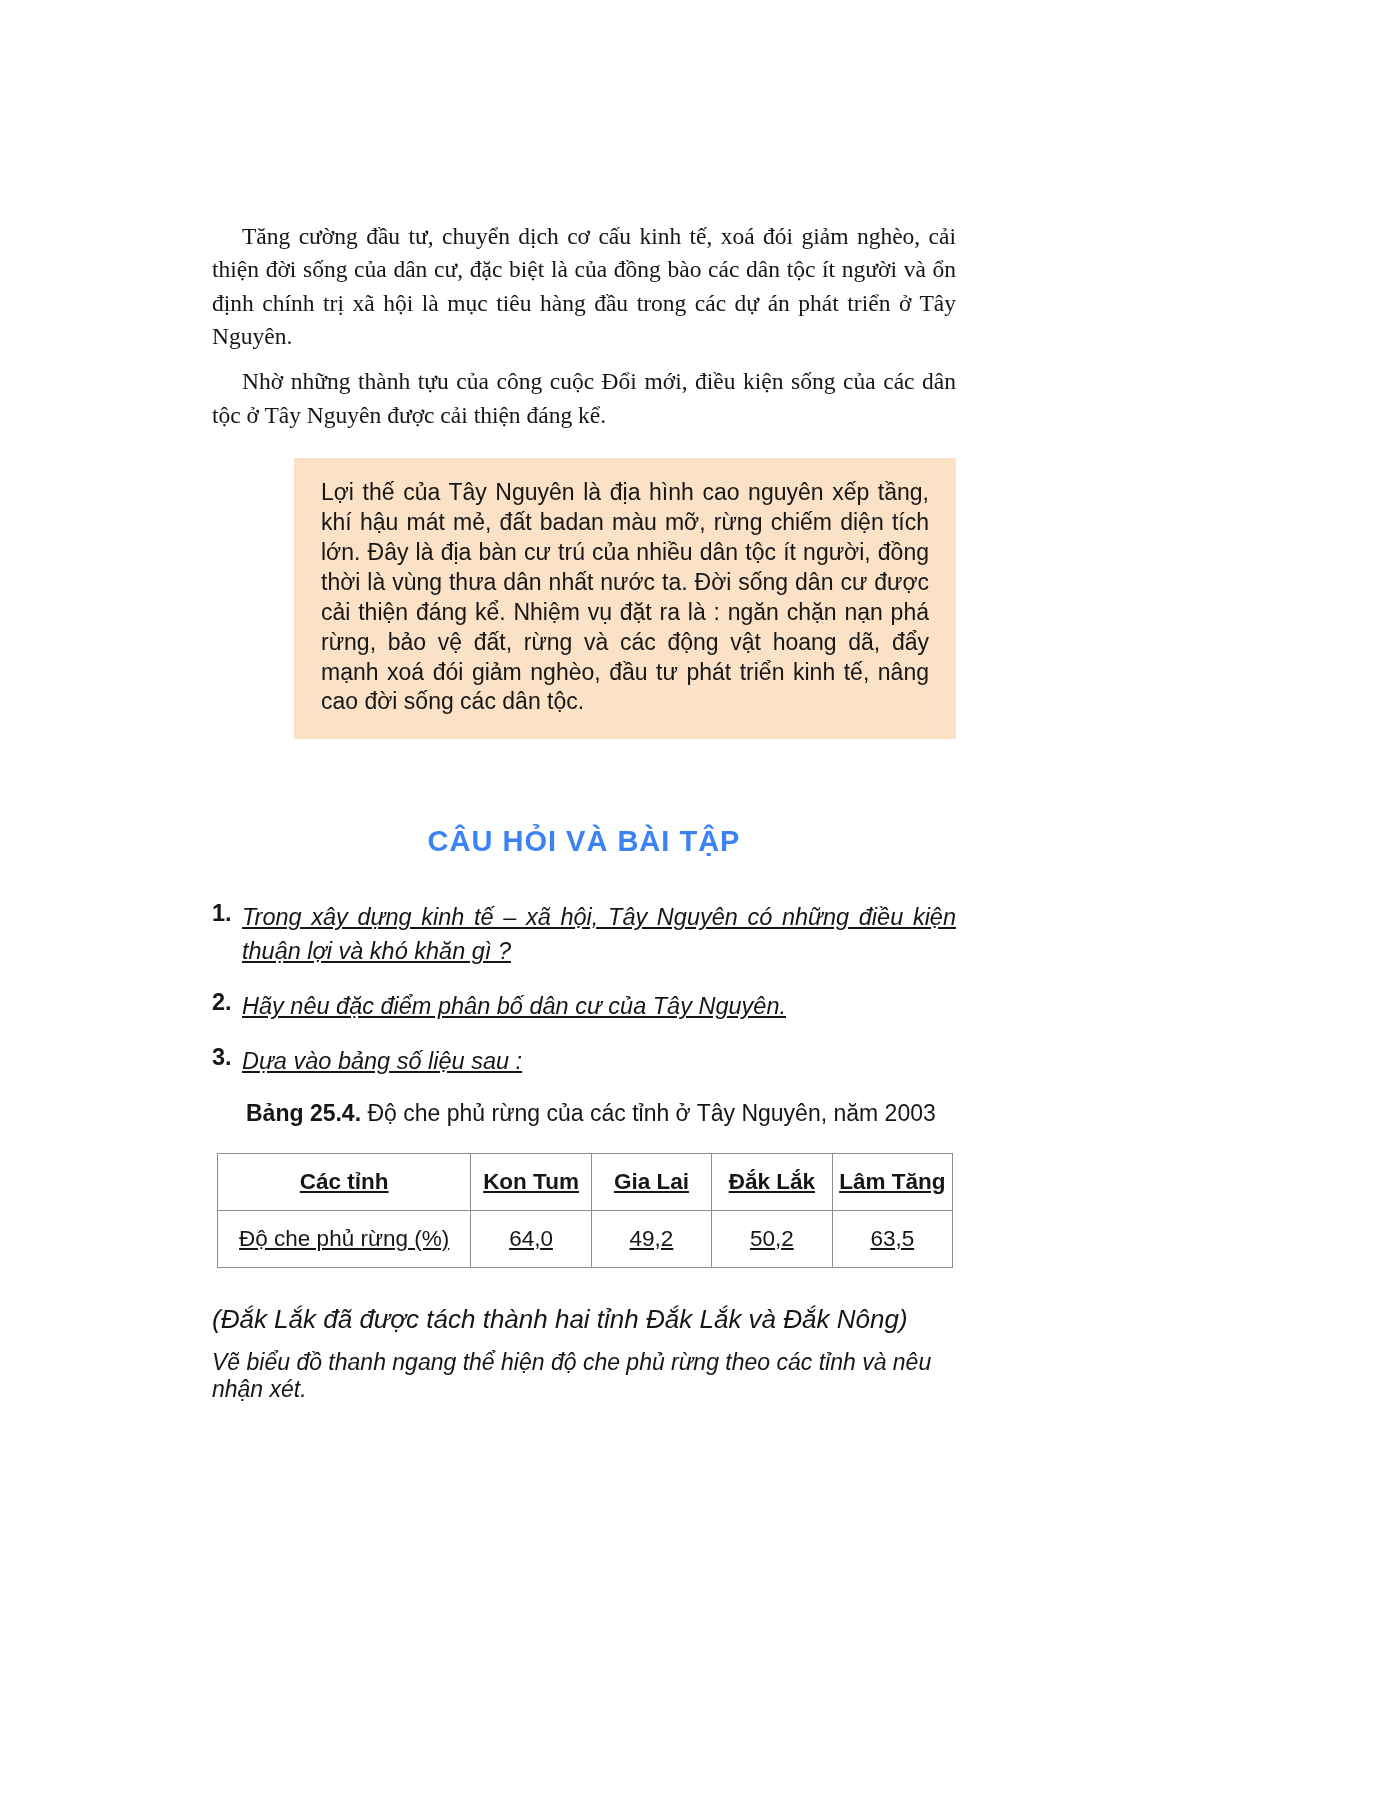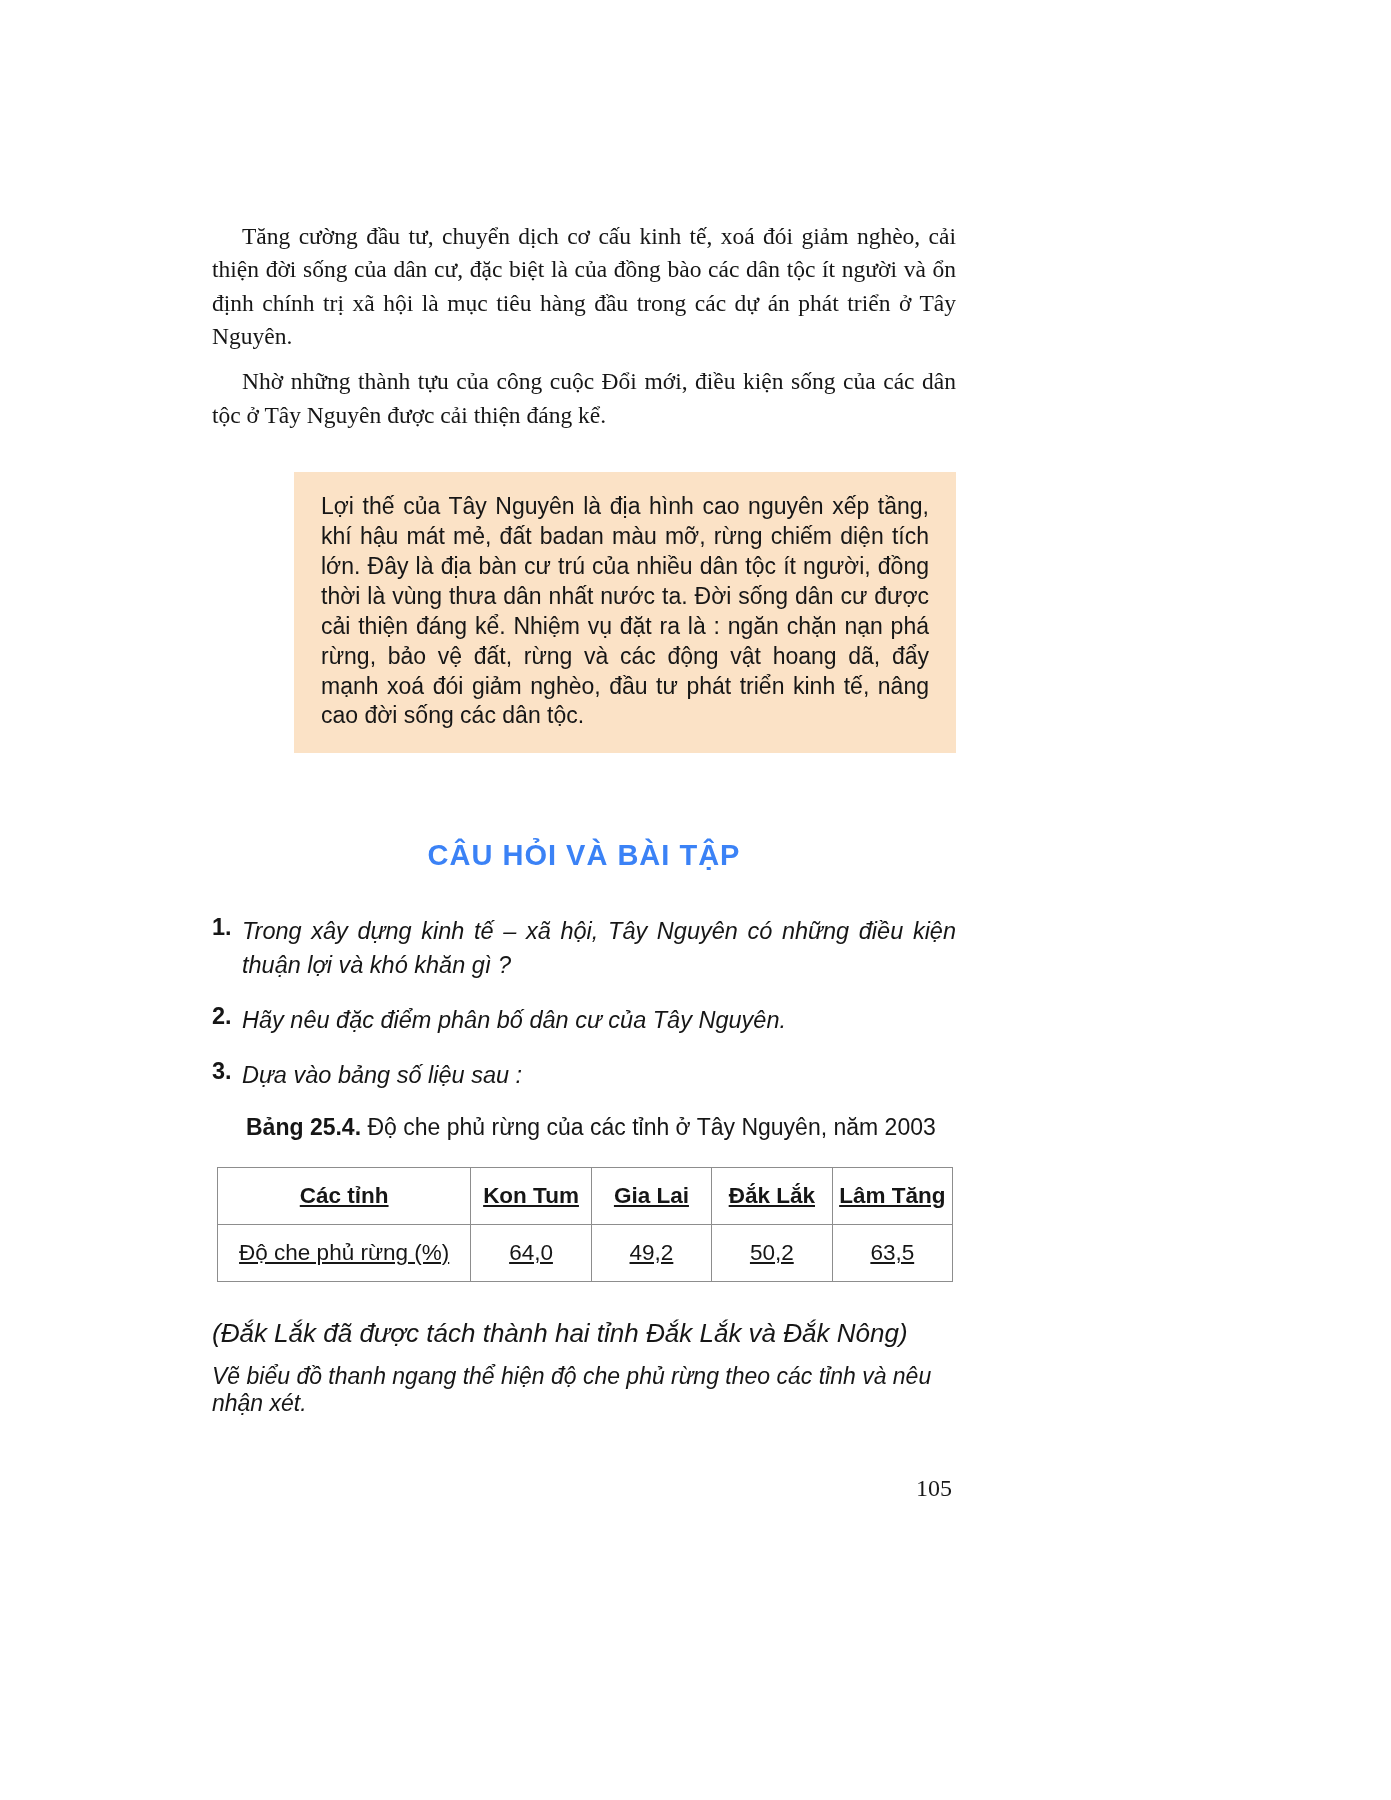--- a/index.html
+++ b/index.html
@@ -21,21 +21,21 @@
   p.body-para {
     font-family: "Liberation Serif", serif;
     font-size: 23.5px;
     line-height: 1.42;
     text-align: justify;
     text-indent: 30px;
     margin: 0 0 12px 0;
   }
   .summary-box {
     box-sizing: border-box;
-    margin: 40px 0 0 82px;
+    margin: 26px 0 0 82px;
     width: 662px;
     background: var(--box_bg, #fbe2c6);
     padding: 20px 27px 22px 27px;
     font-family: "Liberation Sans", sans-serif;
     font-size: 23px;
     line-height: 1.3;
     text-align: justify;
   }
   .section-heading {
     margin-top: 86px;
@@ -56,20 +56,21 @@
     flex: 0 0 30px;
     width: 30px;
     font-family: "Liberation Sans", sans-serif;
     font-weight: bold;
   }
   .q-text {
     font-family: "Liberation Sans", sans-serif;
     font-style: italic;
     line-height: 1.45;
     text-align: justify;
+    text-decoration: underline;
   }
   .table-caption {
     margin: 14px 0 26px 34px;
     font-family: "Liberation Sans", sans-serif;
     font-size: 23px;
   }
   .caption-label { font-weight: bold; }
   table.data-table {
     border-collapse: collapse;
     width: 736px;
@@ -164,16 +165,15 @@
         <td>50,2</td>
         <td>63,5</td>
       </tr>
     </tbody>
       </table>
 
     <div class="note">(Đắk Lắk đã được tách thành hai tỉnh Đắk Lắk và Đắk Nông)</div>
 
     <div class="final-instruction">Vẽ biểu đồ thanh ngang thể hiện độ che phủ rừng theo các tỉnh và nêu nhận xét.</div>
 
-    <div class="page-number">105</div>
 
   </div>
 </div>
 
 </body></html>

